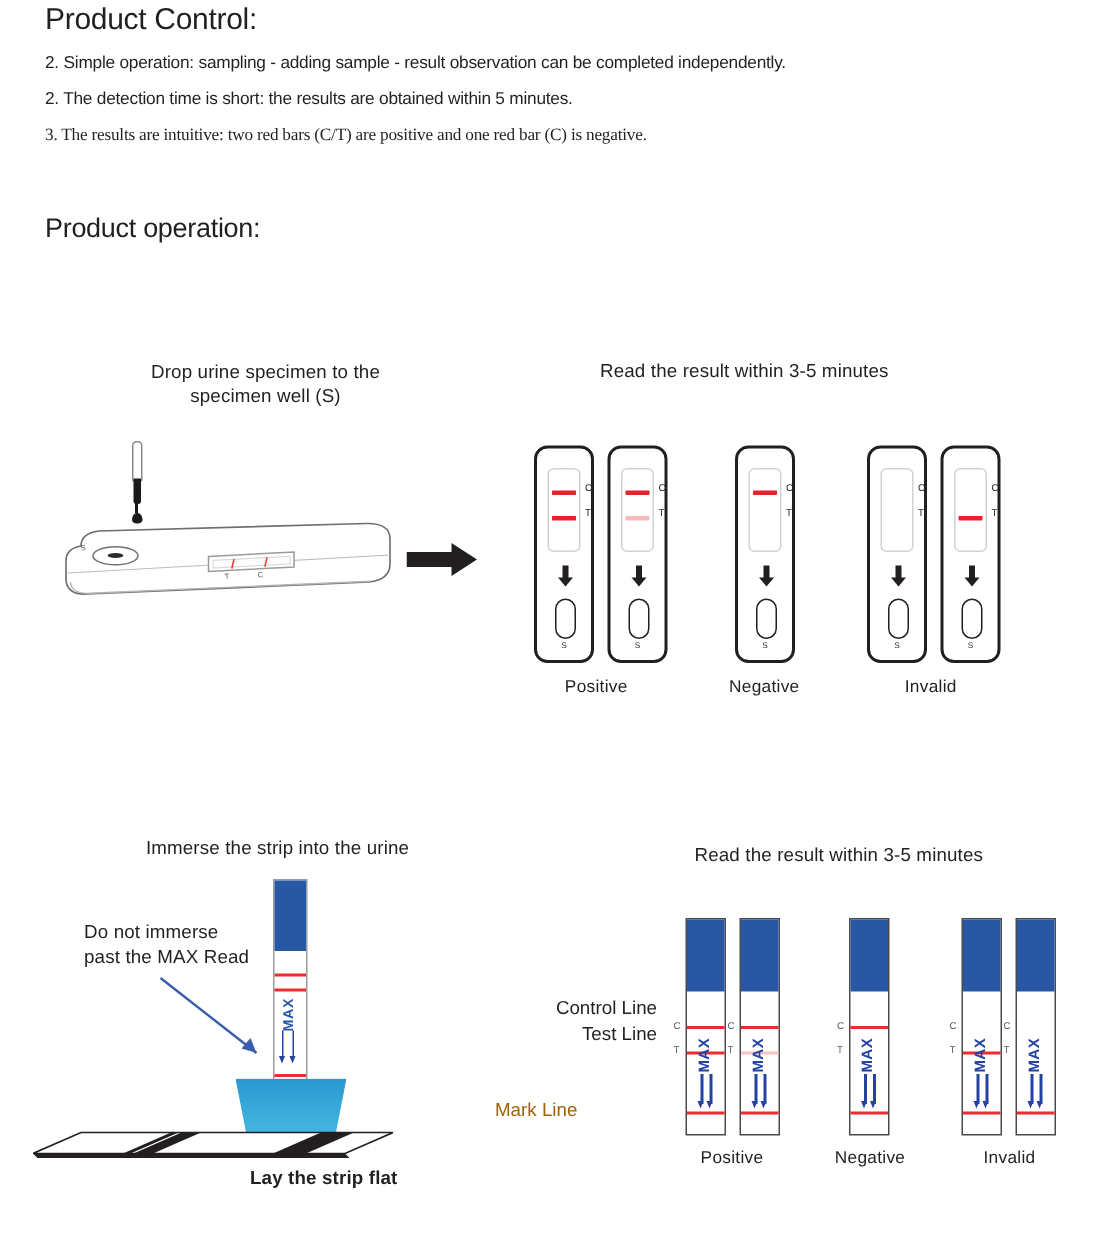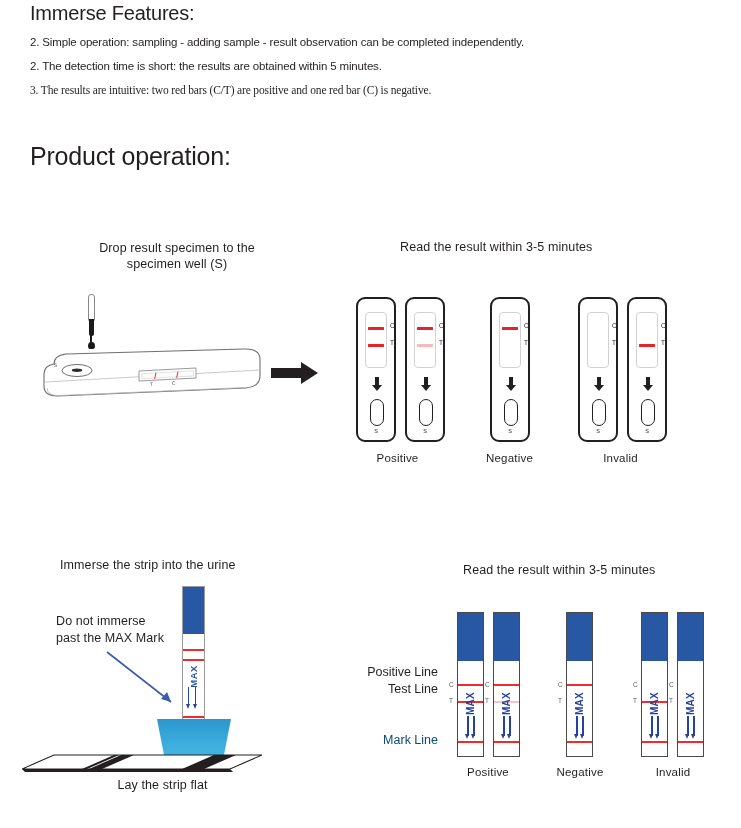--- a/index.html
+++ b/index.html
@@ -33,21 +33,21 @@
     letter-spacing: -0.15px;
     color: #231f20;
     white-space: nowrap;
   }
   #feature-1 { top: 36px; }
   #feature-2 { top: 60px; }
   #feature-3 { top: 84px; font-family: Liberation Serif, serif; }
 
   #operation-heading {
     left: 30px; top: 142px;
-    font-size: 25px;
+    font-size: 18px;
     font-weight: 400;
     letter-spacing: -0.2px;
     color: #231f20;
   }
 
   
   .caption {
     font-size: 12.5px;
     color: #231f20;
     letter-spacing: 0.1px;
@@ -168,30 +168,32 @@
     width: 36px;
     text-align: center;
     font-size: 5.5px;
     color: #231f20;
   }
 
   
   #immerse-caption {
     left: 60px; top: 557px;
     width: 250px;
+    text-align: center;
   }
   #donot-caption {
     left: 56px; top: 613px;
     width: 150px;
     line-height: 17px;
   }
   #lay-caption {
     left: 60px; top: 777px;
     width: 205px;
-    text-align: center;
+    text-align: right;
+    font-weight: bold;
   }
 
   
   #dip-strip {
     left: 182px; top: 586px;
     width: 23px; height: 135px;
     border: 1.4px solid #9b9b9b;
     background: #ffffff;
     box-sizing: border-box;
   }
@@ -314,37 +316,37 @@
     left: 330px; top: 664px;
     width: 108px;
     text-align: right;
     font-size: 12.5px;
     line-height: 17px;
     color: #231f20;
   }
   #mark-line-label {
     left: 330px; top: 733px;
     width: 108px;
-    text-align: right;
+    text-align: left;
     font-size: 12.5px;
-    color: #0c4a6e;
+    color: #a16207;
   }
 </style>
 </head>
 <body>
 
-<div class="abs" id="features-heading">Immerse Features:</div>
+<div class="abs" id="features-heading">Product Control:</div>
 
 <div class="abs feature-line" id="feature-1">2. Simple operation: sampling - adding sample - result observation can be completed independently.</div>
 <div class="abs feature-line" id="feature-2">2. The detection time is short: the results are obtained within 5 minutes.</div>
 <div class="abs feature-line" id="feature-3">3. The results are intuitive: two red bars (C/T) are positive and one red bar (C) is negative.</div>
 
 <div class="abs" id="operation-heading">Product operation:</div>
 
-<div class="abs caption" id="drop-caption" style="white-space: pre-line;">Drop result specimen to the
+<div class="abs caption" id="drop-caption" style="white-space: pre-line;">Drop urine specimen to the
 specimen well (S)</div>
 
 <div class="abs" id="dropper-body"></div>
 <div class="abs" id="dropper-tip"></div>
 <div class="abs" id="dropper-stem"></div>
 <div class="abs" id="dropper-drop"></div>
 
 <svg class="abs" id="device-wrap" viewBox="0 0 230 52" aria-hidden="true">
   <path d="M18,16 C18,10 22,7 30,6 L208,1 C218,0.6 224,4 224,11 L224,28
            C224,35 219,39 210,40 L22,48 C13,48.5 8,45 8,38 L8,26 C8,20 12,17 18,16 Z" fill="#ffffff" stroke="#6f6f6f" stroke-width="1.1"></path>
@@ -442,21 +444,21 @@
     </div>
     <div class="cassette-well"></div>
     <div class="cassette-s">S</div>
   </div>
 </div>
 <div class="abs result-label" style="left:573px; top:452px; width:95px;">Invalid</div>
 
 <div class="abs caption" id="immerse-caption">Immerse the strip into the urine</div>
 
 <div class="abs caption" id="donot-caption" style="white-space: pre-line;">Do not immerse
-past the MAX Mark</div>
+past the MAX Read</div>
 
 <svg class="abs" id="max-pointer" viewBox="0 0 80 60">
   <path d="M2,2 L66,52" fill="none" stroke="#3b5cab" stroke-width="1.6"></path>
   <path d="M66,52 L56,49 L62,42 Z" fill="#3b5cab"></path>
 </svg>
 
 <div class="abs" id="dip-strip">
   <div id="dip-strip-blue"></div>
   <div class="dip-red" id="dip-red-1"></div>
   <div class="dip-red" id="dip-red-2"></div>
@@ -480,21 +482,21 @@
   <path d="M67,17 L99,3 L112,3 L80,17 Z" fill="#231f20"></path>
   <path d="M160,17 L192,3 L214,3 L182,17 Z" fill="#231f20"></path>
   <path d="M0,17 L208,17 L211,20 L3,20 Z" fill="#231f20"></path>
 </svg>
 
 <div class="abs caption" id="lay-caption">Lay the strip flat</div>
 
 <div class="abs result-caption" style="left:463px; top:563px;">Read the result within 3-5 minutes</div>
 
 <div class="abs" id="bottom-line-labels">
-  <div>Positive Line</div>
+  <div>Control Line</div>
   <div>Test Line</div>
 </div>
 <div class="abs" id="mark-line-label">Mark Line</div>
 
 <div class="abs" style="left:457px; top:612px;">
   <div class="rstrip abs" style="left:0; top:0;">
     <div class="rstrip-blue"></div>
     <div class="rline rline-strong" style="top:71px;"></div>
     <div class="rline rline-strong" style="top:88px;"></div>
     <div class="rline rline-strong" style="top:128px;"></div>

